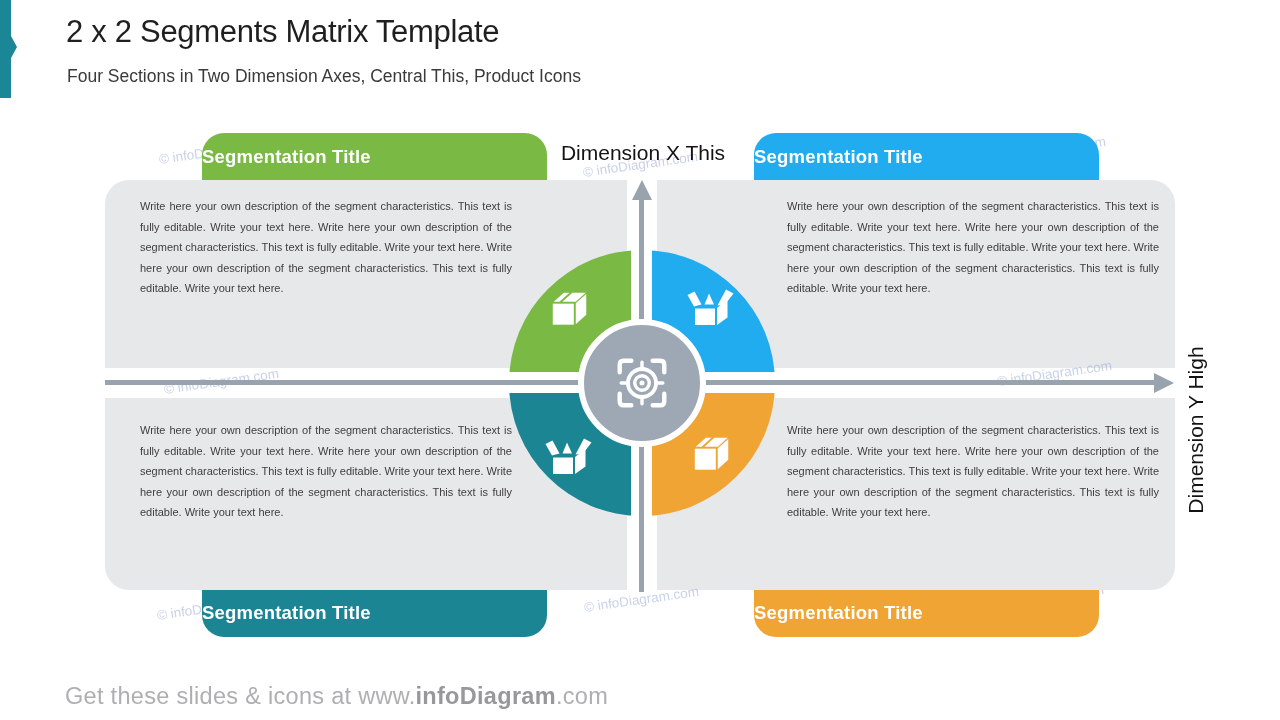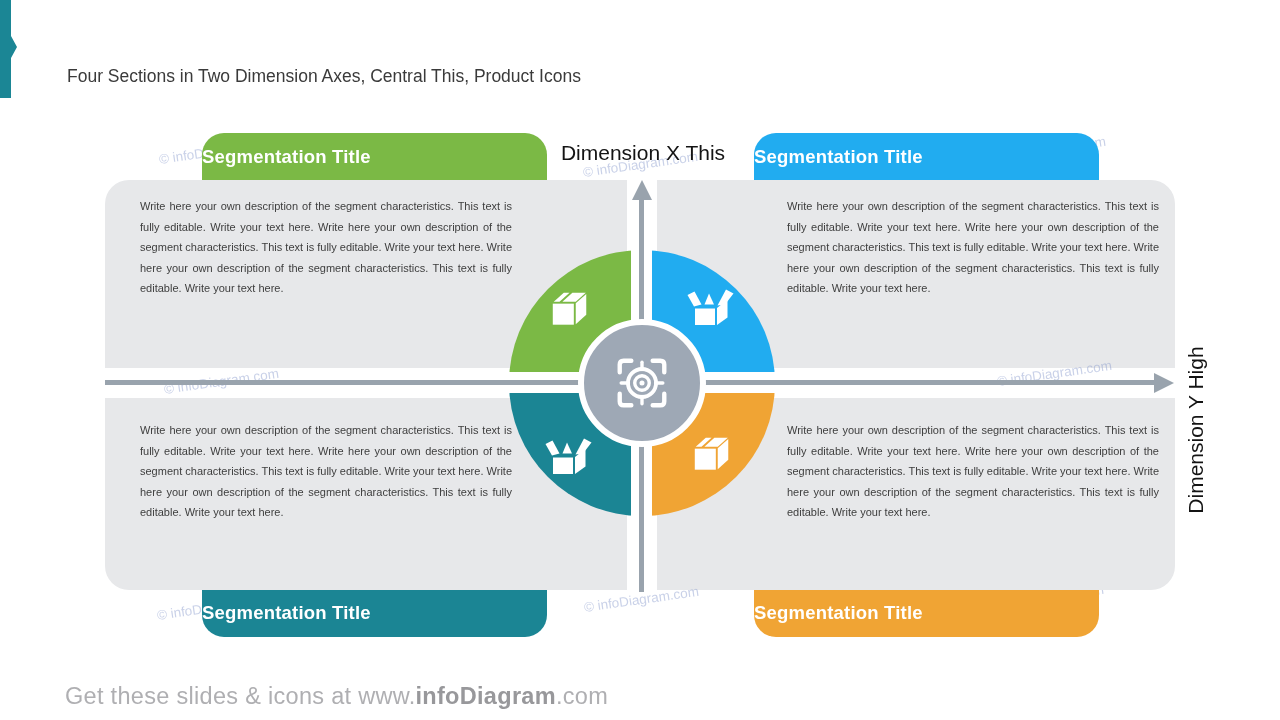--- a/index.html
+++ b/index.html
@@ -85,20 +85,21 @@
 </style>
 </head>
 <body>
 
 <div class="slide">
 
   <svg class="accent" width="20" height="100" viewBox="0 0 20 100">
     <polygon points="0,0 11,0 11,36 17,47 11,58 11,98 0,98" style="fill: rgb(27, 134, 149);"></polygon>
   </svg>
 
+  <h1 class="title">2 x 2 Segments Matrix Template</h1>
   <div class="subtitle">Four Sections in Two Dimension Axes, Central This, Product Icons</div>
 
   <div class="wm low wm-a" style="color: rgba(136, 154, 205, 0.45);">© infoDiagram.com</div>
   <div class="wm low wm-c" style="color: rgba(136, 154, 205, 0.45);">© infoDiagram.com</div>
   <div class="wm low wm-g" style="color: rgba(136, 154, 205, 0.45);">© infoDiagram.com</div>
   <div class="wm low wm-h" style="color: rgba(136, 154, 205, 0.45);">© infoDiagram.com</div>
 
   <div class="tab tab-top tab-tl" style="background-color: rgb(123, 185, 69);">
     <span class="tab-label">Segmentation Title</span>
   </div>

